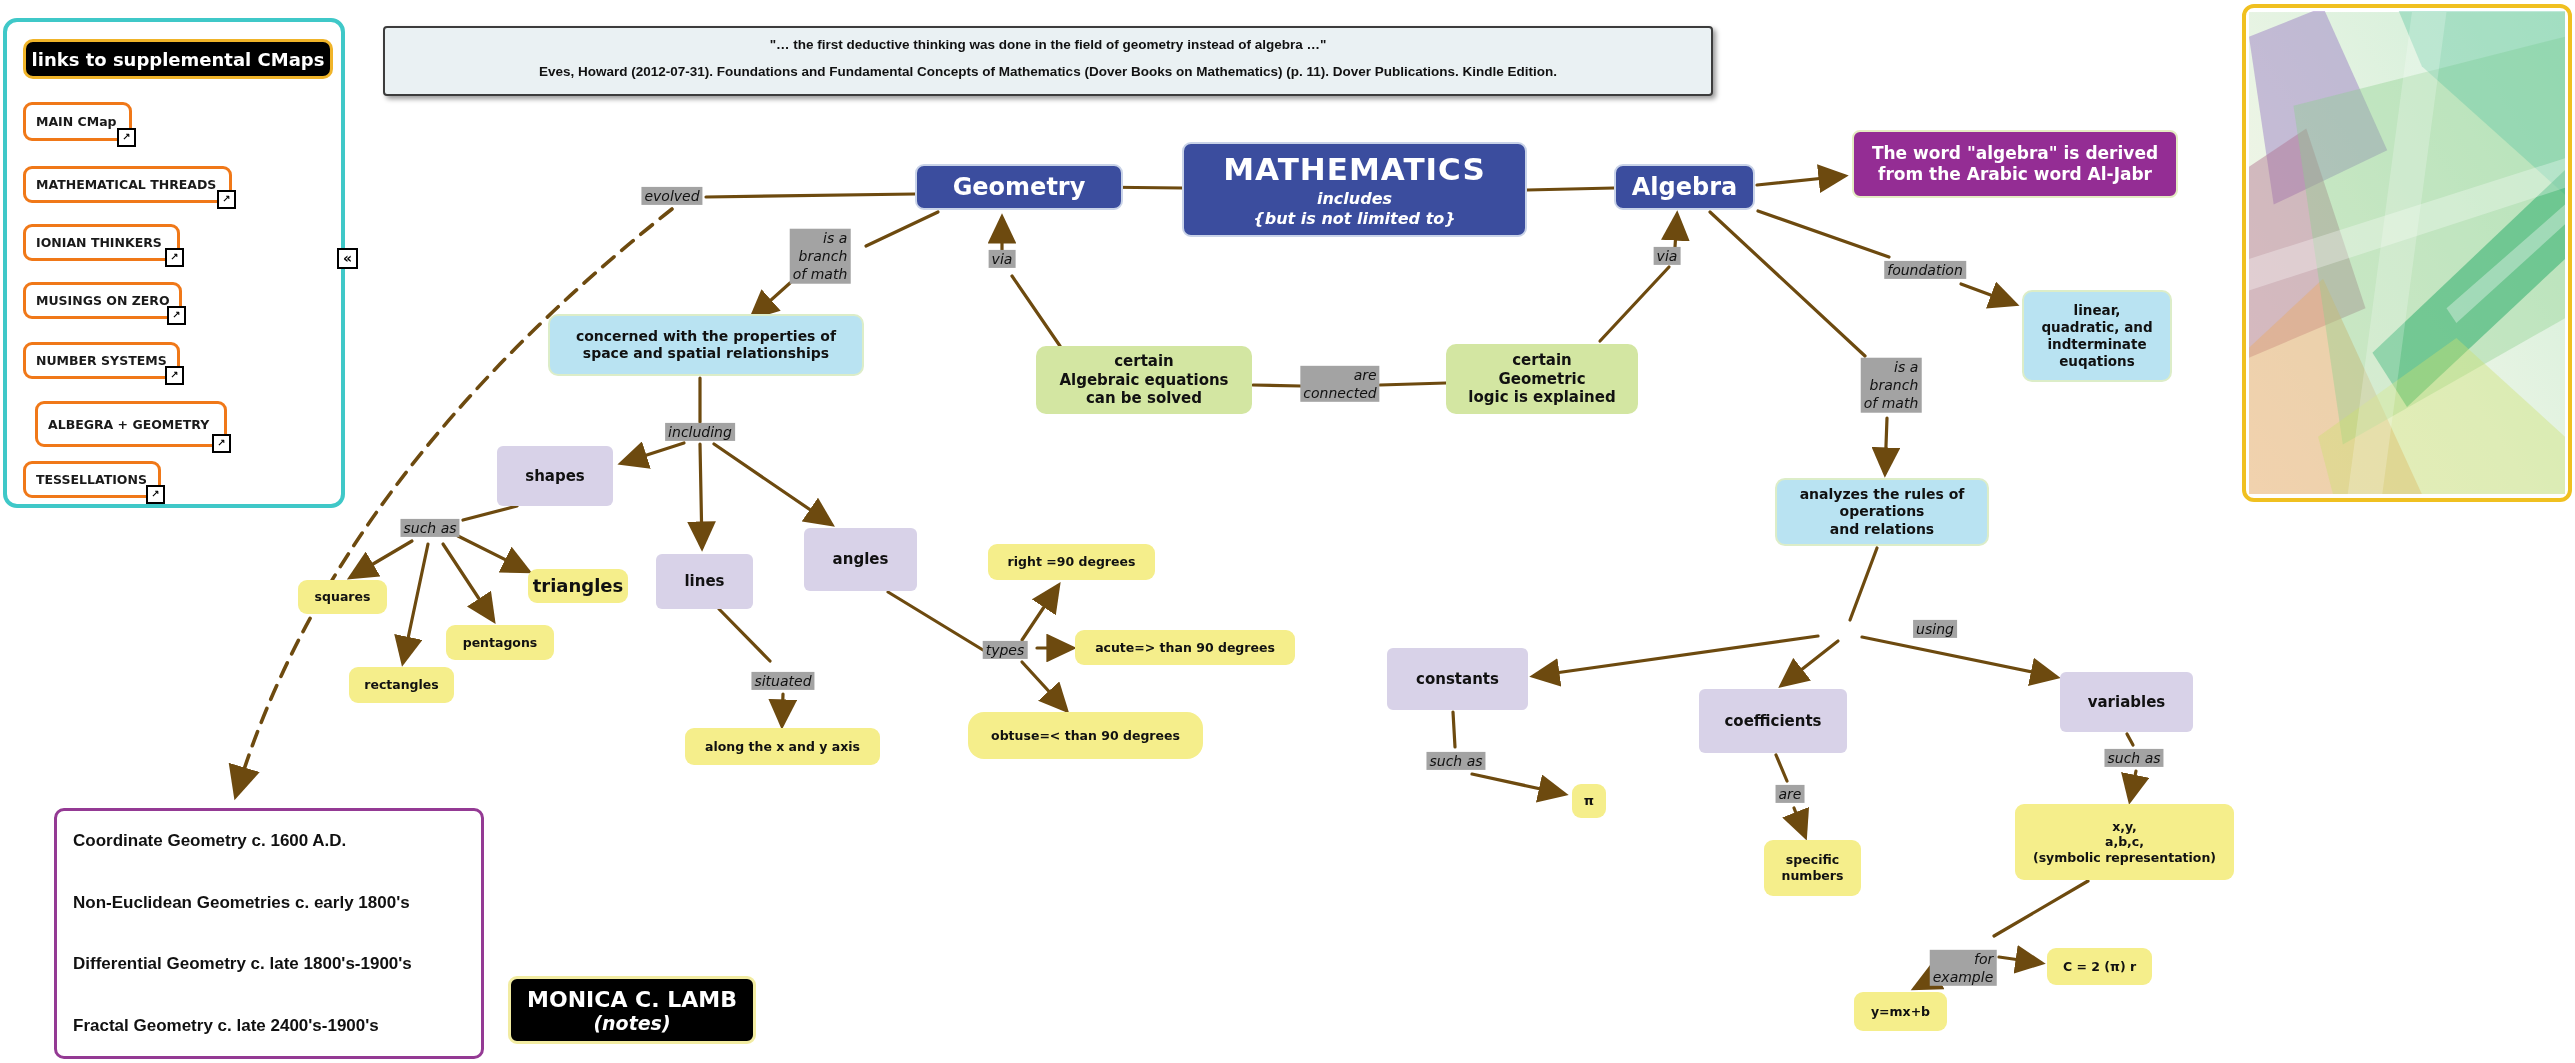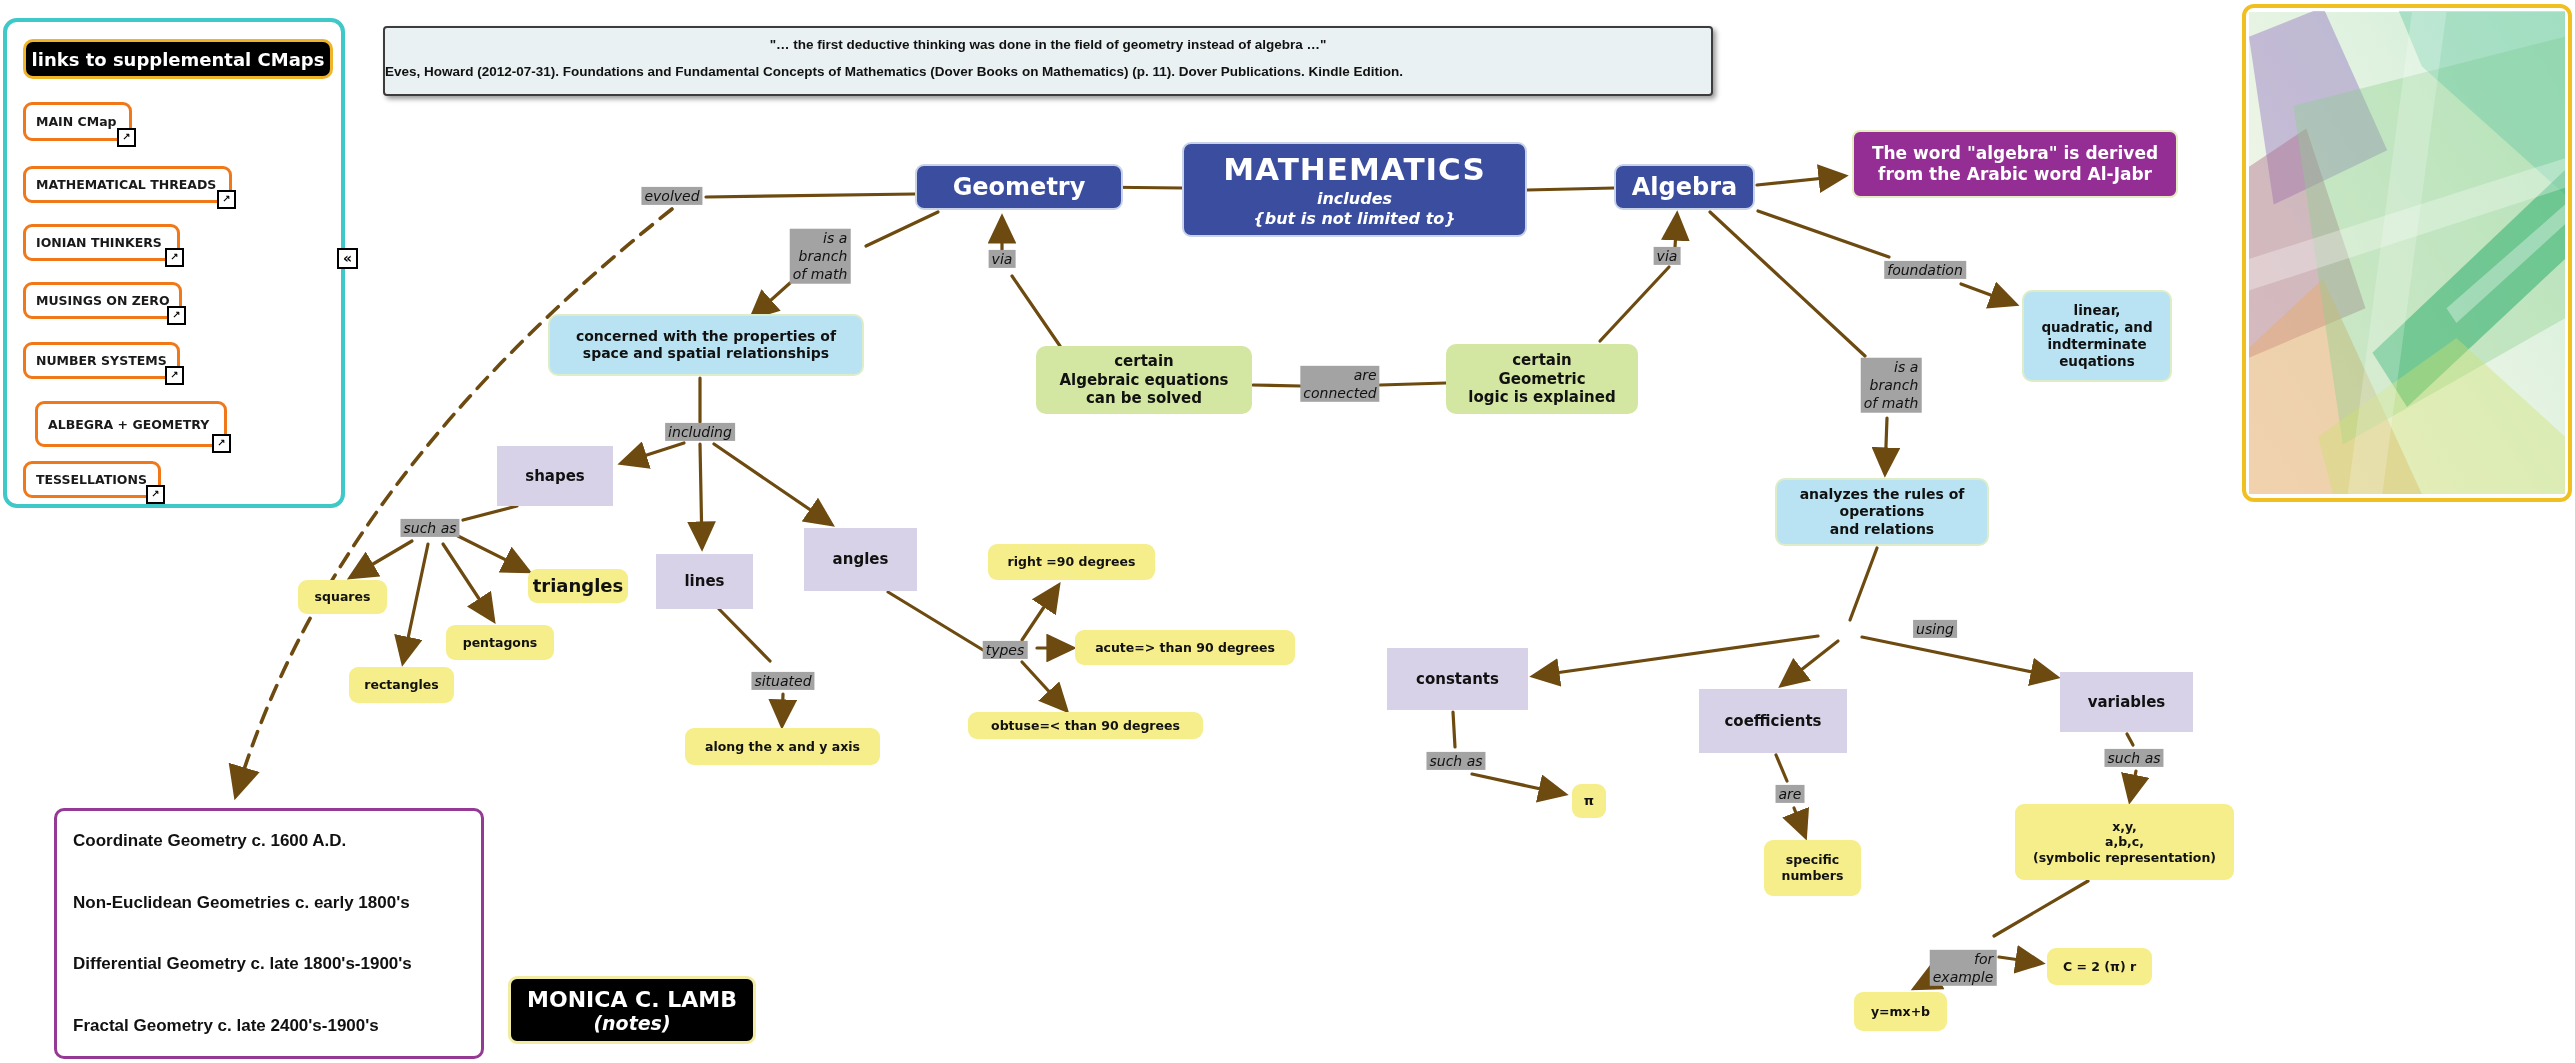--- a/index.html
+++ b/index.html
@@ -8,21 +8,21 @@
   svg.edges{position:absolute;left:0;top:0;z-index:1;}
   .edge{stroke:#6d4a0f;stroke-width:3.2;fill:none;stroke-linecap:round;}
   .arrow{marker-end:url(#ah);}
   .dashed{stroke-dasharray:15 10;stroke-width:3.6;}
 
   .node{position:absolute;z-index:2;display:flex;flex-direction:column;align-items:center;justify-content:center;
         text-align:center;white-space:pre-line;box-sizing:border-box;font-weight:bold;color:#111;line-height:1.25;}
   .blue{background:#3b4d9e;color:#fff;border:2px solid #c9d3e8;border-radius:9px;}
   .green{background:#d3e6a2;border-radius:10px;}
   .lightblue{background:#b9e3f2;border:2px solid #dcedc8;border-radius:10px;}
-  .lavender{background:#d8d2e8;border-radius:0;}
+  .lavender{background:#d8d2e8;border-radius:6px;}
   .yellow{background:#f5ee8b;border-radius:9px;}
   .purpleN{background:#942d94;color:#fff;border:2px solid #e4ecc2;border-radius:8px;}
 
   .phrase{position:absolute;z-index:3;transform:translate(-50%,-50%);font-style:italic;font-weight:normal;
           font-size:14px;color:#111;background:#a3a3a3;white-space:pre-line;text-align:right;line-height:1.3;padding:0 3px;}
 
   .links-panel{position:absolute;left:3px;top:18px;width:342px;height:490px;background:#fff;
                border:4px solid #3fc8c8;border-radius:14px;box-sizing:border-box;z-index:4;}
   .panel-header{position:absolute;left:16px;top:17px;width:310px;height:40px;background:#000;color:#fff;
                 border:3px solid #f0b429;border-radius:10px;box-sizing:border-box;display:flex;align-items:center;
@@ -31,21 +31,21 @@
            display:flex;align-items:center;padding-left:10px;font-size:12.5px;font-weight:bold;color:#1a1a1a;}
   .ext{position:absolute;right:-7px;bottom:-9px;width:15px;height:15px;background:#fff;border:2px solid #000;
        font-size:10px;line-height:13px;text-align:center;font-weight:bold;color:#000;}
   .collapse{position:absolute;left:337px;top:248px;width:21px;height:21px;background:#fff;border:2px solid #000;
             box-sizing:border-box;font-size:14px;font-weight:bold;text-align:center;line-height:16px;z-index:5;color:#000;}
 
   .quote-box{position:absolute;left:383px;top:26px;width:1330px;height:70px;background:#eaf1f3;
              border:2px solid #3c3c3c;border-radius:4px;box-sizing:border-box;z-index:4;
              box-shadow:3px 3px 5px rgba(0,0,0,.4);font-family:"Liberation Sans",sans-serif;color:#111;}
   .quote-l1{margin-top:9px;text-align:center;font-size:13.5px;font-weight:bold;}
-  .quote-l2{margin-top:12px;font-size:13.5px;font-weight:bold;}
+  .quote-l2{margin-top:12px;text-align:center;font-size:13.5px;font-weight:bold;}
 
   .timeline{position:absolute;left:54px;top:808px;width:430px;height:251px;background:#fff;border:3px solid #943a94;
             border-radius:10px;box-sizing:border-box;z-index:4;display:flex;flex-direction:column;
             justify-content:space-between;padding:20px 16px;color:#111;}
   .timeline div{font-size:17px;font-weight:bold;font-family:"Liberation Sans",sans-serif;}
 
   .credit{position:absolute;left:508px;top:976px;width:248px;height:68px;background:#000;border:3px solid #f2eca2;
           border-radius:9px;box-sizing:border-box;z-index:4;display:flex;flex-direction:column;align-items:center;
           justify-content:center;color:#fff;}
   .credit .nm{font-size:22px;font-weight:bold;}
@@ -151,21 +151,21 @@
   <div class="node lavender" style="left:656px;top:554px;width:97px;height:55px;font-size:15px;">lines</div>
   <div class="node lavender" style="left:804px;top:528px;width:113px;height:63px;font-size:15px;">angles</div>
 
   <div class="node yellow" style="left:298px;top:580px;width:89px;height:34px;font-size:12.5px;">squares</div>
   <div class="node yellow" style="left:528px;top:569px;width:100px;height:34px;font-size:18px;">triangles</div>
   <div class="node yellow" style="left:446px;top:625px;width:108px;height:35px;font-size:12.5px;">pentagons</div>
   <div class="node yellow" style="left:349px;top:667px;width:105px;height:36px;font-size:12.5px;">rectangles</div>
 
   <div class="node yellow" style="left:988px;top:544px;width:167px;height:36px;font-size:12.5px;">right =90 degrees</div>
   <div class="node yellow" style="left:1075px;top:630px;width:220px;height:35px;font-size:12.5px;">acute=&gt; than 90 degrees</div>
-  <div class="node yellow" style="left:968px;top:712px;width:235px;height:27px;font-size:12.5px;">obtuse=&lt; than 90 degrees</div>
+  <div class="node yellow" style="left:968px;top:712px;width:235px;height:47px;font-size:12.5px;border-radius:16px;">obtuse=&lt; than 90 degrees</div>
   <div class="node yellow" style="left:685px;top:728px;width:195px;height:37px;font-size:12.5px;">along the x and y axis</div>
 
   <div class="node lavender" style="left:1387px;top:648px;width:141px;height:62px;font-size:15px;">constants</div>
   <div class="node lavender" style="left:1699px;top:689px;width:148px;height:64px;font-size:15px;">coefficients</div>
   <div class="node lavender" style="left:2060px;top:672px;width:133px;height:60px;font-size:15px;">variables</div>
 
   <div class="node yellow" style="left:1572px;top:784px;width:34px;height:34px;font-size:13px;">π</div>
   <div class="node yellow" style="left:1764px;top:840px;width:97px;height:56px;font-size:12.5px;">specific
 numbers</div>
   <div class="node yellow" style="left:2015px;top:804px;width:219px;height:76px;font-size:12.5px;">x,y,

